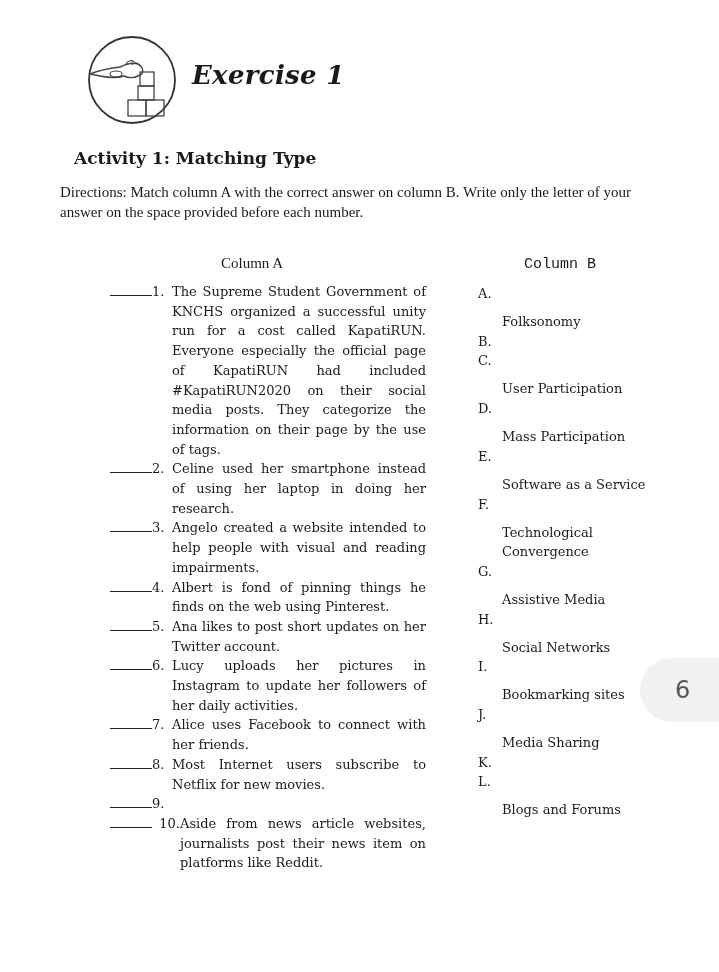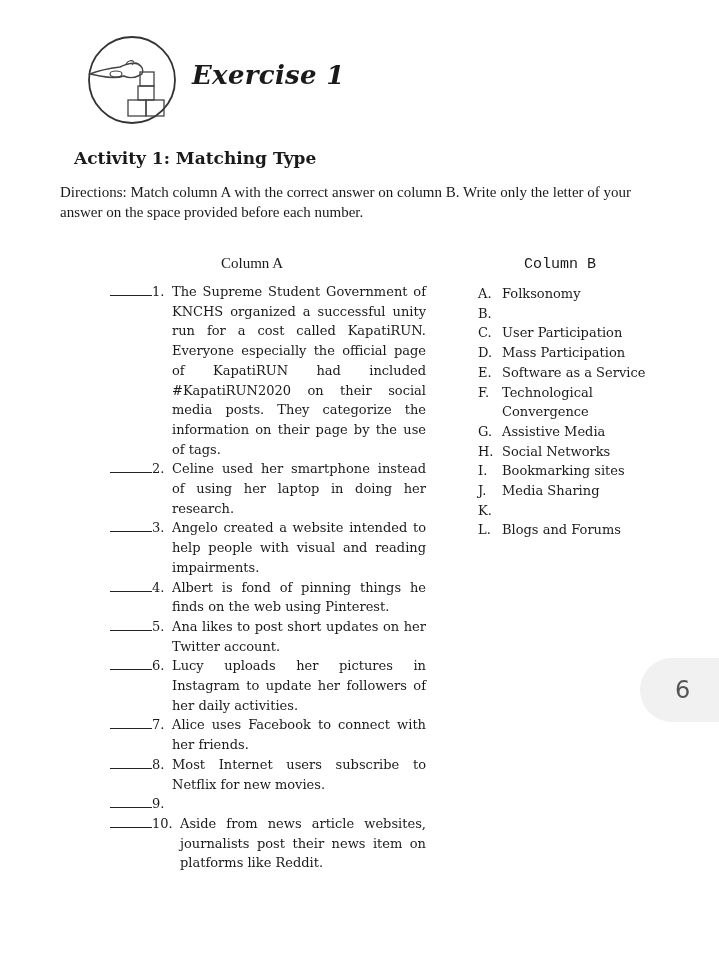--- a/index.html
+++ b/index.html
@@ -10,26 +10,26 @@
          font-weight:bold; font-style:italic; font-family:"DejaVu Serif", serif; letter-spacing:0.3px; }
   .activity-title { position:absolute; left:74px; top:148px; font-size:17px; font-weight:bold; }
   .directions { position:absolute; left:60px; top:182px; width:590px; font-size:13.3px; line-height:20px;
          font-family:"Liberation Serif", serif; font-size:15px; }
   .col-a-header { position:absolute; left:221px; top:255px; font-size:15px; font-family:"Liberation Serif", serif; }
   .col-b-header { position:absolute; left:524px; top:256px; font-size:15px; font-family:Liberation Mono, monospace; }
   .col-a { position:absolute; left:110px; top:282px; width:316px; font-family:"DejaVu Serif", serif; font-size:13px; }
   .q-item { display:flex; line-height:19.7px; }
   .q-blank { width:42px; border-bottom:1px solid #222; height:13px; flex:none; margin-right:0; }
   .q-num { flex:none; width:20px; }
-  .q-num.wide { width:28px; }
+  .q-num.wide { width:28px;text-align:right; }
   .q-text { flex:1; text-align:justify; text-align-last:left; padding-left:0; }
   .col-b { position:absolute; left:478px; top:284px; width:200px; font-family:"DejaVu Serif", serif; font-size:13px; }
   .opt { display:flex; line-height:19.7px; }
   .opt-letter { width:24px; flex:none; }
-  .opt-text { flex:1; }
+  .opt-text { flex:1;margin-top:28px; }
   .page-tab { position:absolute; left:640px; top:658px; width:90px; height:64px;
          background:#f1f1f1; border-radius:32px 0 0 32px; }
   .page-num { position:absolute; left:675px; top:676px; font-family:"DejaVu Sans", sans-serif;
          font-size:24px; color:#555; }
 </style>
 </head>
 <body>
 
 <div class="header-icon">
   <svg width="92" height="92" viewBox="0 0 92 92">

